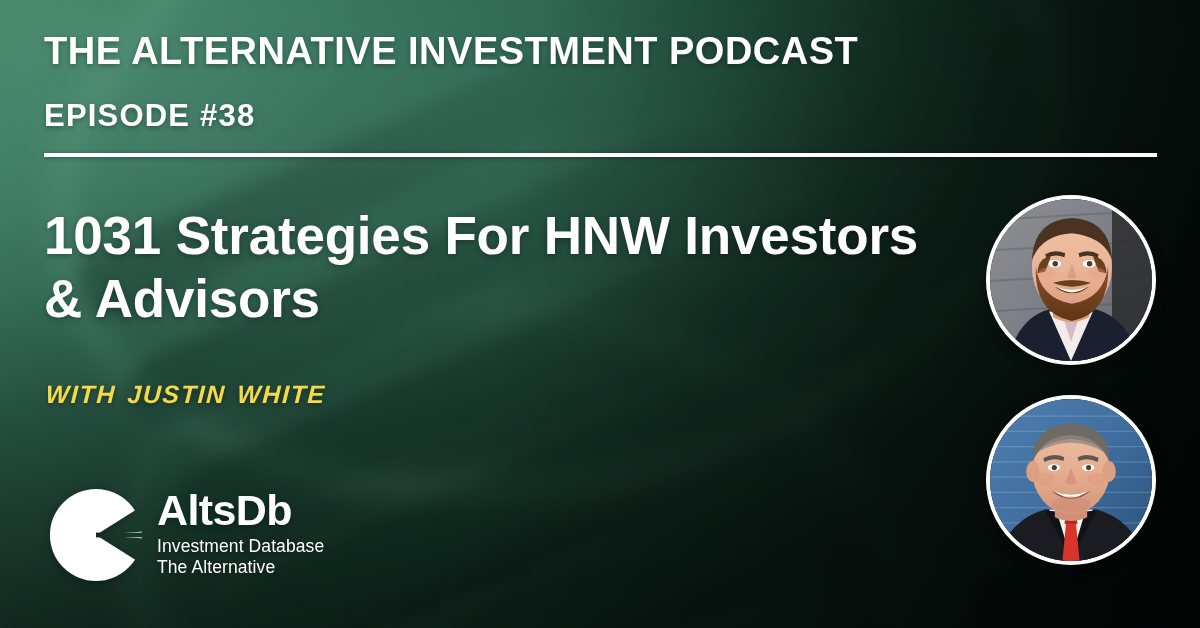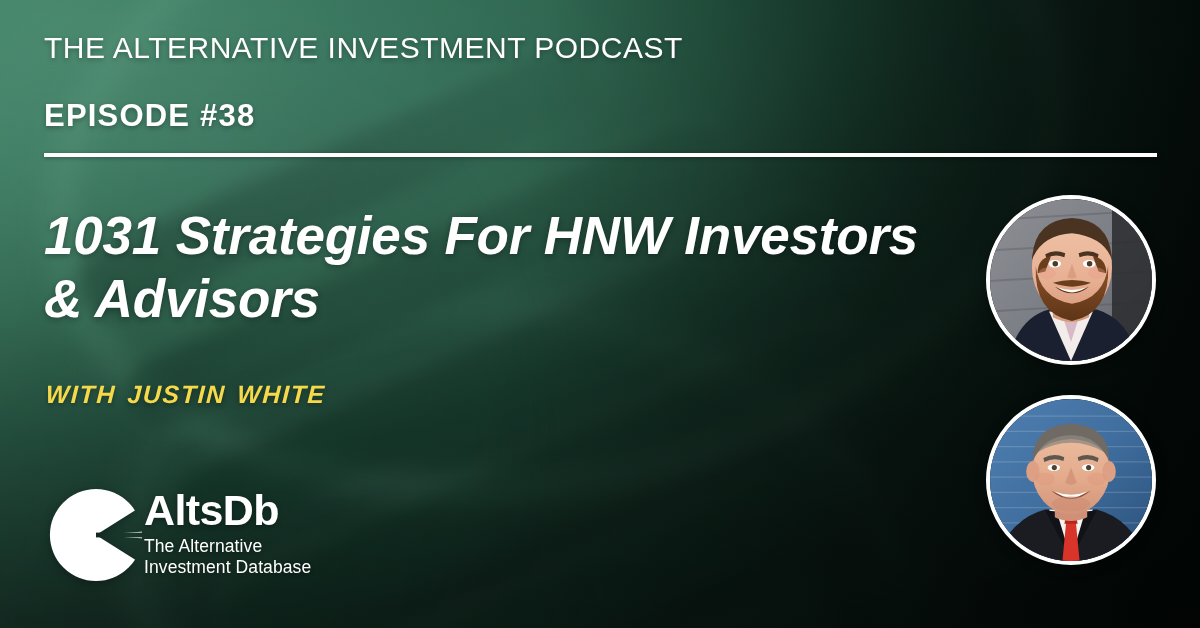--- a/index.html
+++ b/index.html
@@ -107,22 +107,22 @@
   }
 
   
   .content { position: absolute; inset: 0; }
 
   .show-title {
     position: absolute;
     left: 44px;
     top: 32px;
     color: #ffffff;
-    font-size: 30px;
-    font-weight: normal;
+    font-size: 38px;
+    font-weight: bold;
     letter-spacing: 0.5px;
     line-height: 1.05;
     white-space: nowrap;
     text-shadow: 0 2px 5px rgba(0,0,0,0.30);
   }
   .episode {
     position: absolute;
     left: 44px;
     top: 98px;
     color: #ffffff;
@@ -147,21 +147,20 @@
     position: absolute;
     left: 44px;
     top: 204px;
     width: 890px;
     color: #ffffff;
     font-size: 53px;
     font-weight: bold;
     line-height: 1.19;
     letter-spacing: -0.2px;
     text-shadow: 0 2px 6px rgba(0,0,0,0.32);
-    font-style: italic;
   }
 
   .guest {
     position: absolute;
     left: 46px;
     top: 371px;
     color: #f6d94b;
     font-size: 35px;
     font-weight: bold;
     font-style: italic;
@@ -192,20 +191,21 @@
     display: flex;
     align-items: flex-start;
   }
   .logo-mark {
     width: 96px;
     height: 96px;
     flex: 0 0 auto;
     filter: drop-shadow(0 2px 5px rgba(0,0,0,0.3));
   }
   .logo-text {
+    margin-left: 13px;
     padding-top: 2px;
   }
   .logo-word {
     color: #ffffff;
     font-size: 43px;
     font-weight: bold;
     line-height: 1.0;
     letter-spacing: -0.6px;
     text-shadow: 0 2px 5px rgba(0,0,0,0.3);
   }
@@ -277,22 +277,22 @@
             <polygon points="50,50 104,54 104,84" fill="#000"></polygon>
 
             <rect x="50" y="47.5" width="56" height="5" fill="#000"></rect>
           </mask>
         </defs>
         <rect x="0" y="0" width="100" height="100" fill="#ffffff" mask="url(#logoMask)"></rect>
       </svg>
       <div class="logo-text">
         <div class="logo-word">AltsDb</div>
         <div class="logo-tag">
+          <div>Investment Database</div>
           <div>The Alternative</div>
-          <div>Investment Database</div>
         </div>
       </div>
     </div>
 
     <div class="avatar avatar-guest">
       <svg viewBox="0 0 170 170">
         <defs>
           <linearGradient id="brick" x1="0" y1="0" x2="1" y2="1">
             <stop offset="0%" stop-color="#8d8f95"></stop>
             <stop offset="55%" stop-color="#7b7d84"></stop>

